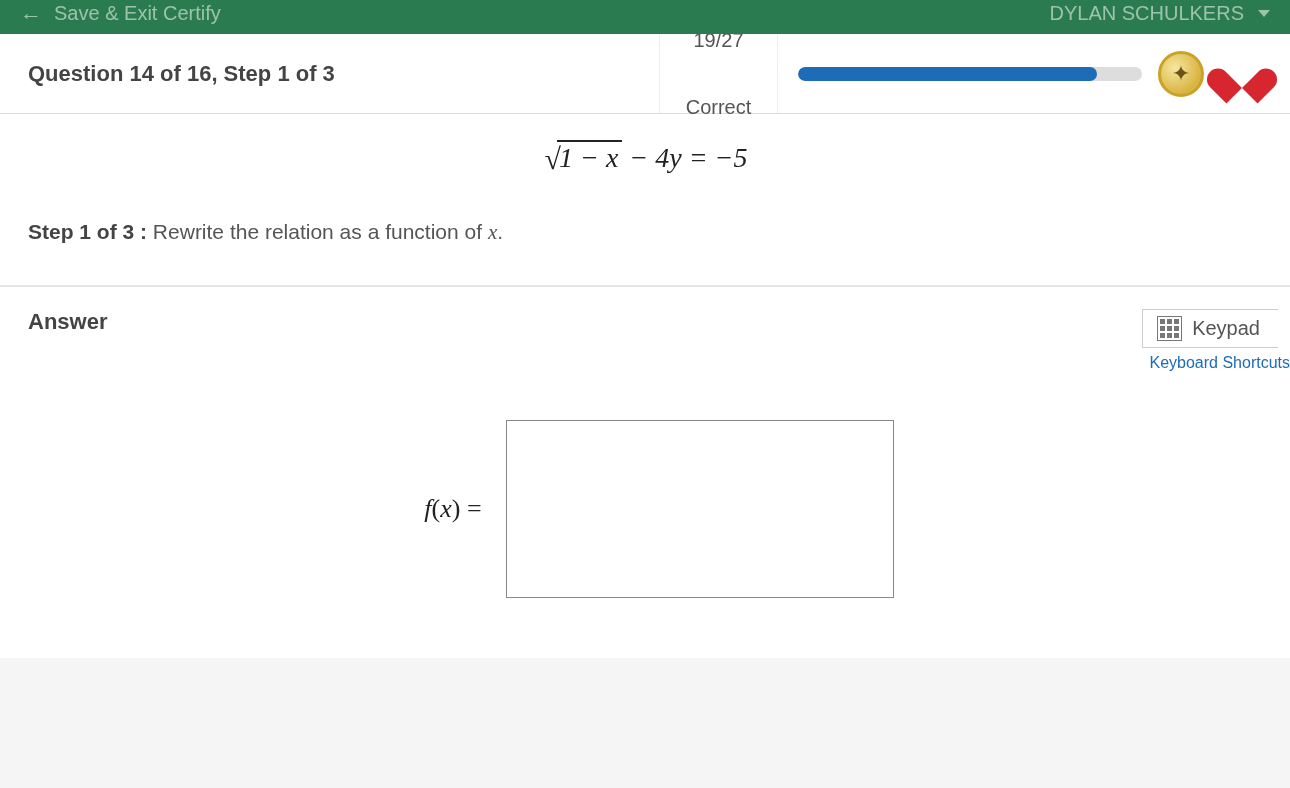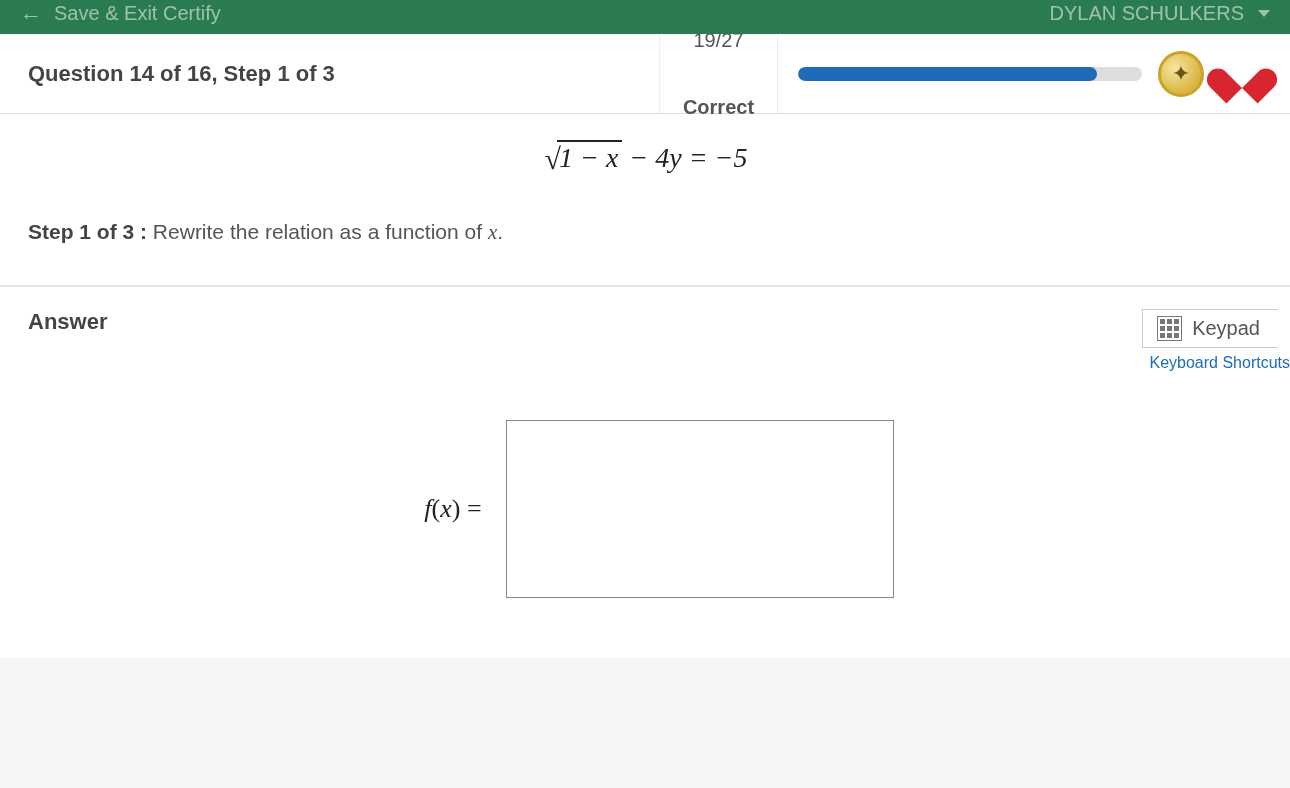--- a/index.html
+++ b/index.html
@@ -67,21 +67,21 @@
       width: 118px;
       border-right: 1px solid #eee;
       display: flex;
       flex-direction: column;
       align-items: center;
       justify-content: center;
       font-size: 20px;
       color: #555;
     }
     .score-box .num { font-weight: 400; }
-    .score-box .correct { font-weight: 700; margin-top: 44px; }
+    .score-box .correct { font-weight: 400; margin-top: 44px; }
     .progress-wrap {
       flex: 1;
       display: flex;
       align-items: center;
       padding: 0 20px;
       gap: 16px;
     }
     .progress-bar {
       flex: 1;
       height: 14px;

